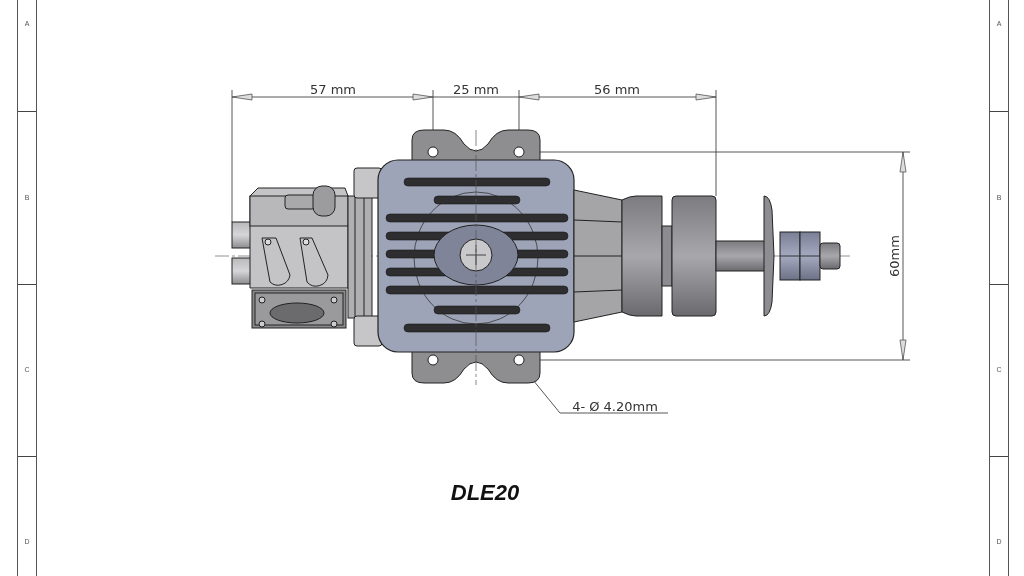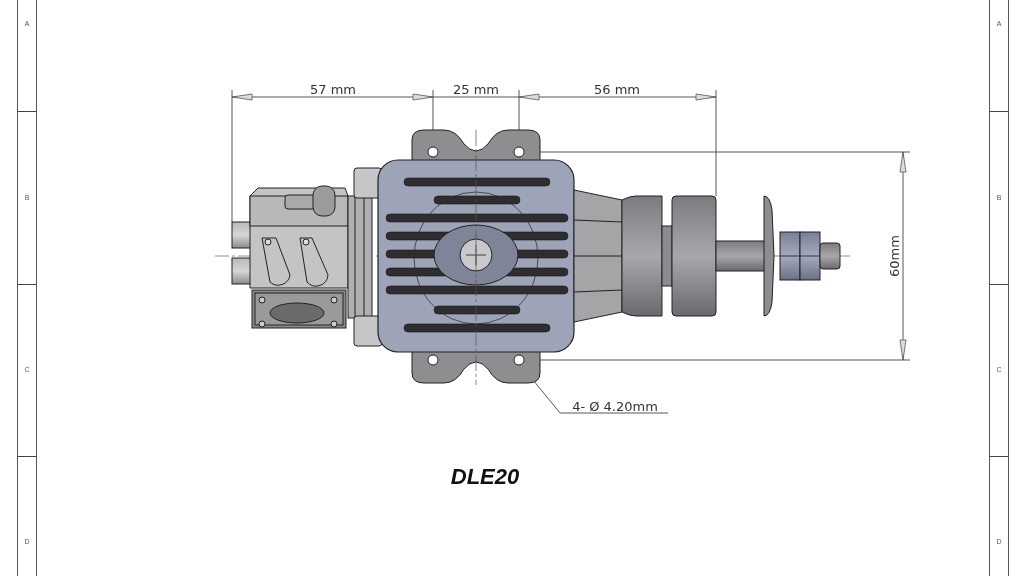--- a/index.html
+++ b/index.html
@@ -3,21 +3,21 @@
 <meta charset="utf-8">
 <style>
   html, body { margin:0; padding:0; }
   body { width:1024px; height:576px; background:#ffffff; position:relative; overflow:hidden;
          font-family:"Liberation Sans", sans-serif; }
   .border-strip { position:absolute; top:0; width:18px; height:576px; border-left:1px solid #555; border-right:1px solid #555; }
   .zone-line { position:absolute; left:0; width:18px; height:0; border-top:1px solid #444; }
   .zone-label { position:absolute; width:18px; text-align:center; font-size:7px; color:#555; font-family:"Liberation Sans", sans-serif; }
   svg.drawing { position:absolute; left:0; top:0; }
   .dim-text { font-family:"DejaVu Sans", sans-serif; font-size:13px; fill:#333; }
-  .title-text { position:absolute; left:400px; top:464px; width:170px; text-align:center;
+  .title-text { position:absolute; left:400px; top:480px; width:170px; text-align:center;
                 font-family:"Liberation Sans", sans-serif; font-weight:bold; font-style:italic; font-size:22px; color:#111; }
 </style>
 </head>
 <body>
 
 <div class="border-strip" style="left:17px;">
   <div class="zone-line" style="top:111px;"></div>
   <div class="zone-line" style="top:284px;"></div>
   <div class="zone-line" style="top:456px;"></div>
   <div class="zone-label" style="top:20px;">A</div>

